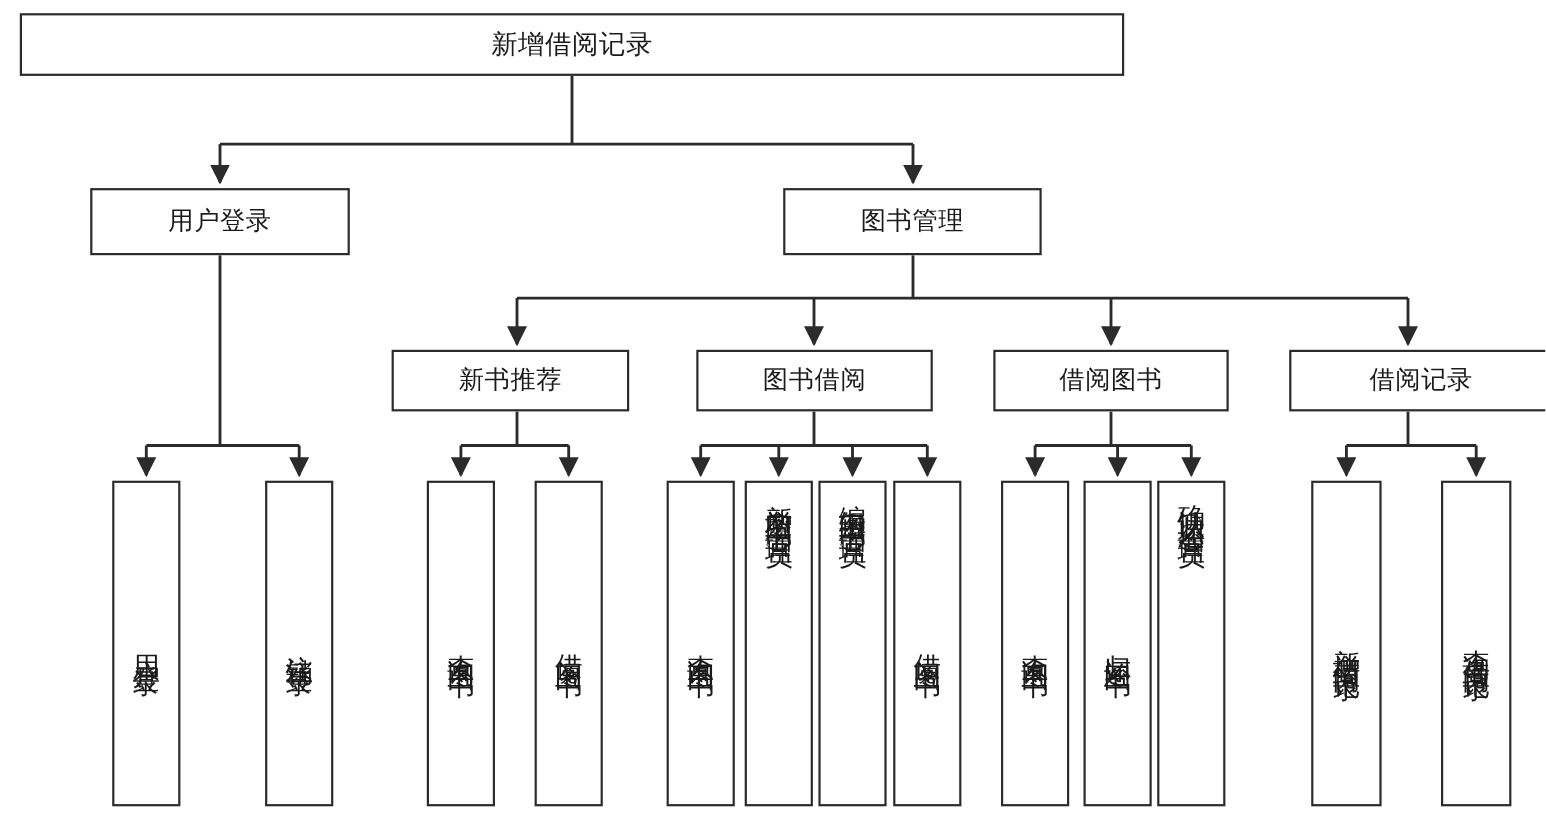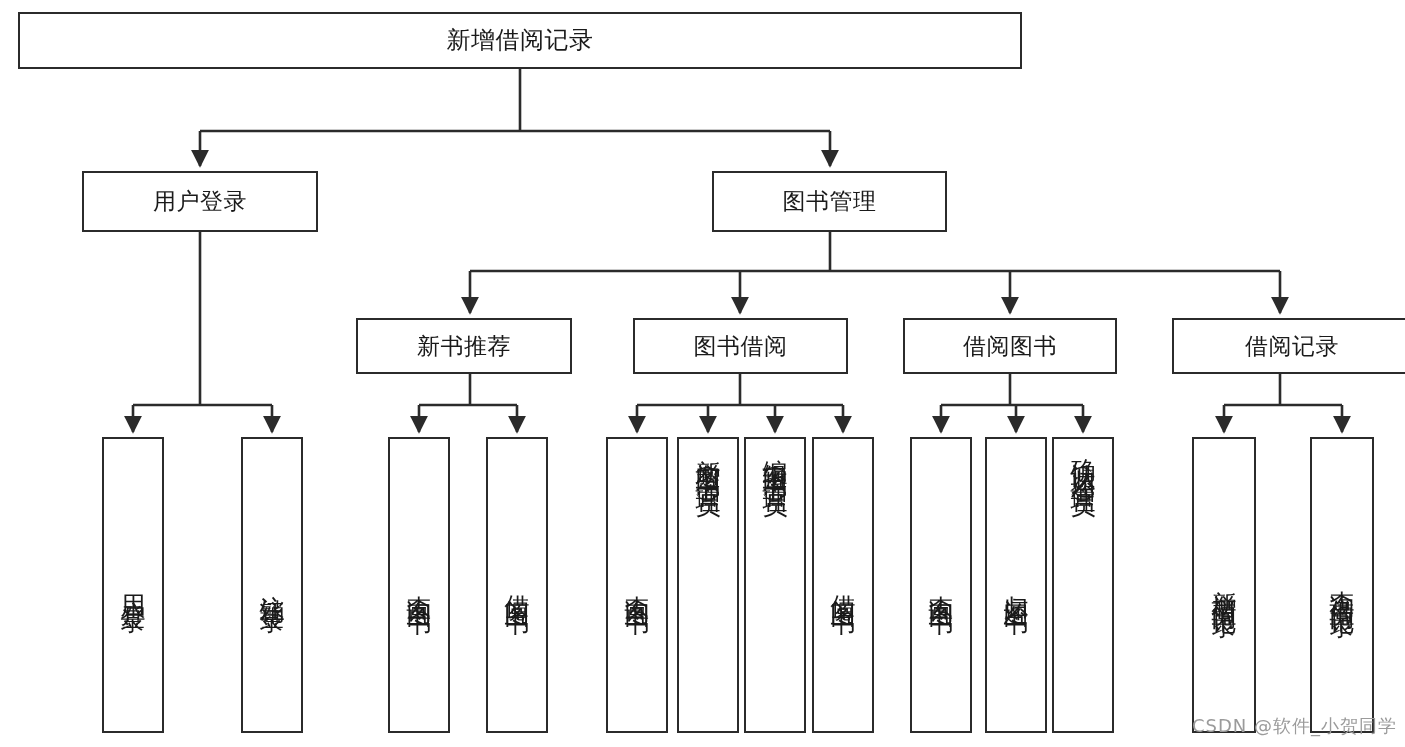--- a/index.html
+++ b/index.html
@@ -185,15 +185,14 @@
     <span class="label">确认归还（管理员）</span>
   </div>
 
   <div class="node vert short" style="left:1192px; top:437px; width:64px; height:296px;">
     <span class="label">新增借阅记录</span>
   </div>
   <div class="node vert short" style="left:1310px; top:437px; width:64px; height:296px;">
     <span class="label">查询借阅记录</span>
   </div>
 
-  <div class="watermark" style="left:1192px; top:714px;">CSDN @软件_小贺同学</div>
 
 </div>
 
 </body></html>

